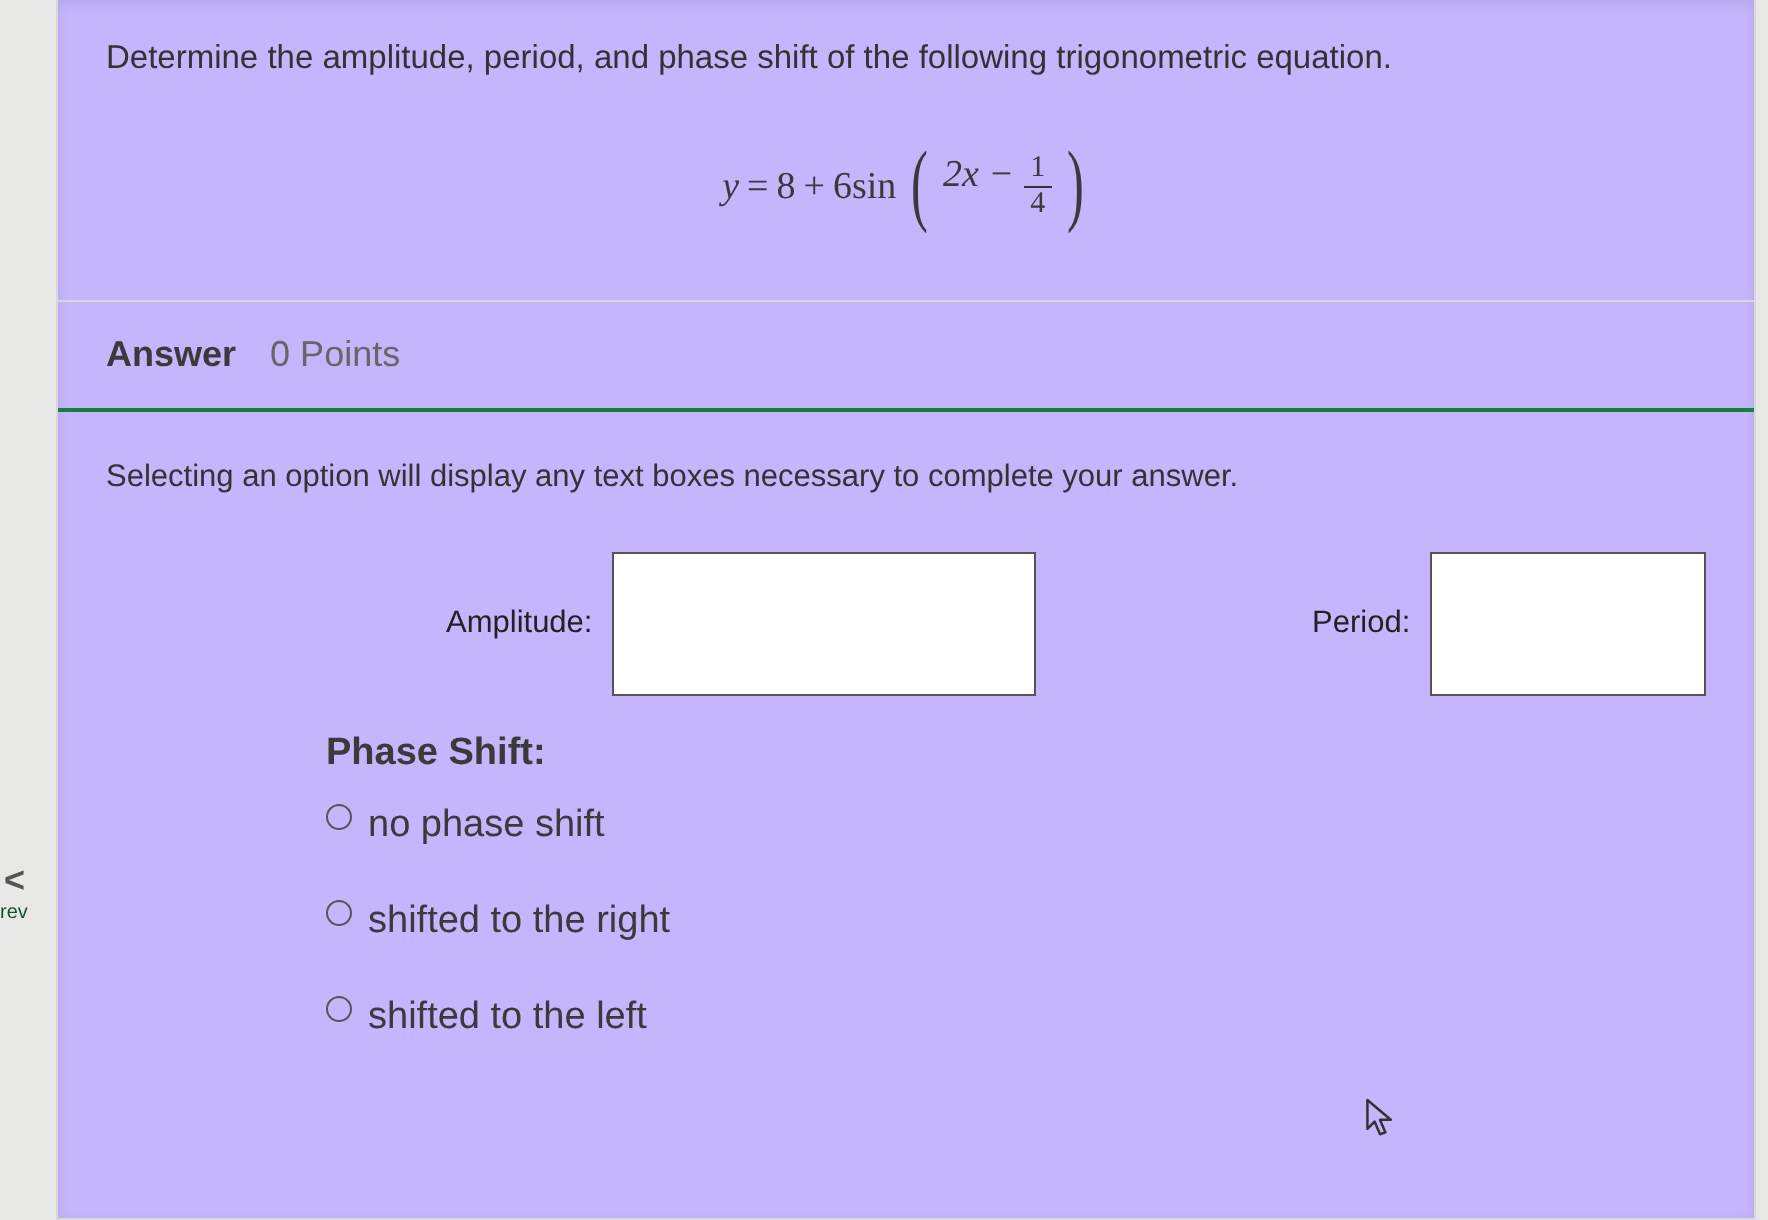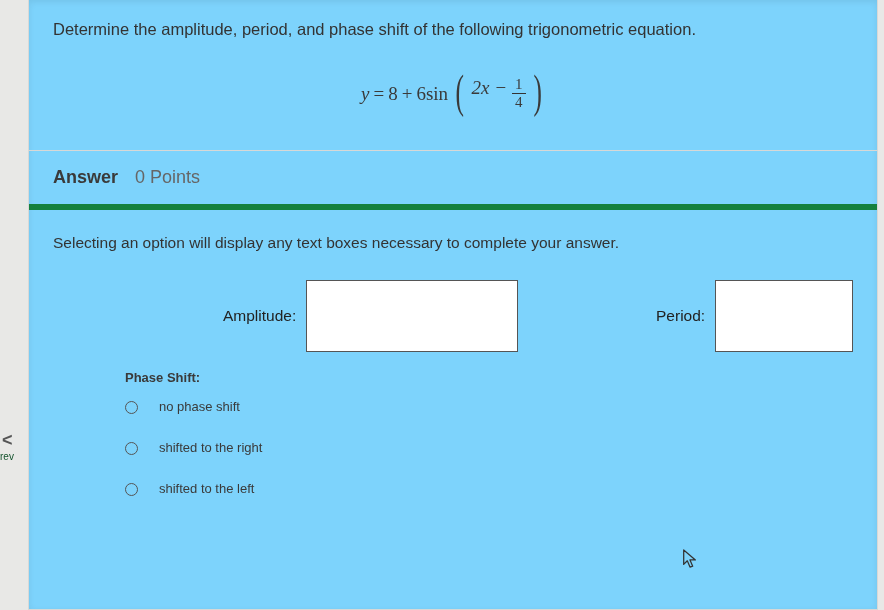--- a/index.html
+++ b/index.html
@@ -22,21 +22,21 @@
     text-align: left;
   }
   .nav-side .chev { font-size: 18px; font-weight: bold; color: #555; padding-left: 2px;}
   .nav-side .revlbl { font-size: 10px; color: #14532d; }
   .card {
     position: absolute;
     left: 28px;
     top: 0;
     right: 6px;
     bottom: 0;
-    background: #7dd3fc;
+    background: #c4b5fd;
     border: 1px solid #d8d8d6;
     border-top: none;
     box-shadow: 0 2px 6px rgba(0,0,0,0.08) inset;
   }
   .question {
     padding: 20px 24px 10px 24px;
     font-size: 16.5px;
     color: #333;
   }
   .equation-wrap {
@@ -69,49 +69,49 @@
   .frac .num { padding: 0 3px 1px 3px; }
   .frac .den { border-top: 1.2px solid #333; padding: 1px 3px 0 3px;}
   .answer-bar {
     border-top: 1px solid #d8d8d6;
     padding: 16px 24px;
     font-size: 18px;
   }
   .answer-bar .lbl { font-weight: 600; margin-right: 12px; }
   .answer-bar .pts { color: #666; }
   .body-sec {
-    border-top: 6px solid #15803d;
+    border-top: 2px solid #15803d;
     padding: 24px 24px 0 24px;
   }
   .hint { font-size: 15.5px; color: #333; margin-bottom: 28px;}
   .row1 {
     display: flex;
     align-items: center;
     gap: 10px;
     margin-left: 170px;
     margin-bottom: 18px;
   }
   .inlabel { font-size: 15.5px; color: #222; text-align: right; }
   .textbox {
     border: 1.5px solid #555;
     background: #fff;
     height: 72px;
     width: 215px;
   }
   .textbox.narrow { width: 140px; }
   .gap-spacer { width: 120px; }
   .phase-block {
-    margin-left: 72px;
-    font-size: 13px;
+    margin-left: 110px;
+    font-size: 19px;
   }
   .phase-title { font-weight: 600; margin-bottom: 14px; }
   .opt {
     display: flex;
-    align-items: flex-end;
-    gap: 21px;
+    align-items: flex-start;
+    gap: 8px;
     margin-bottom: 26px;
     cursor: pointer;
   }
   .radio {
     width: 13px; height: 13px;
     border: 1.4px solid #555;
     border-radius: 50%;
     flex: none;
   }
   .cursor-svg {

